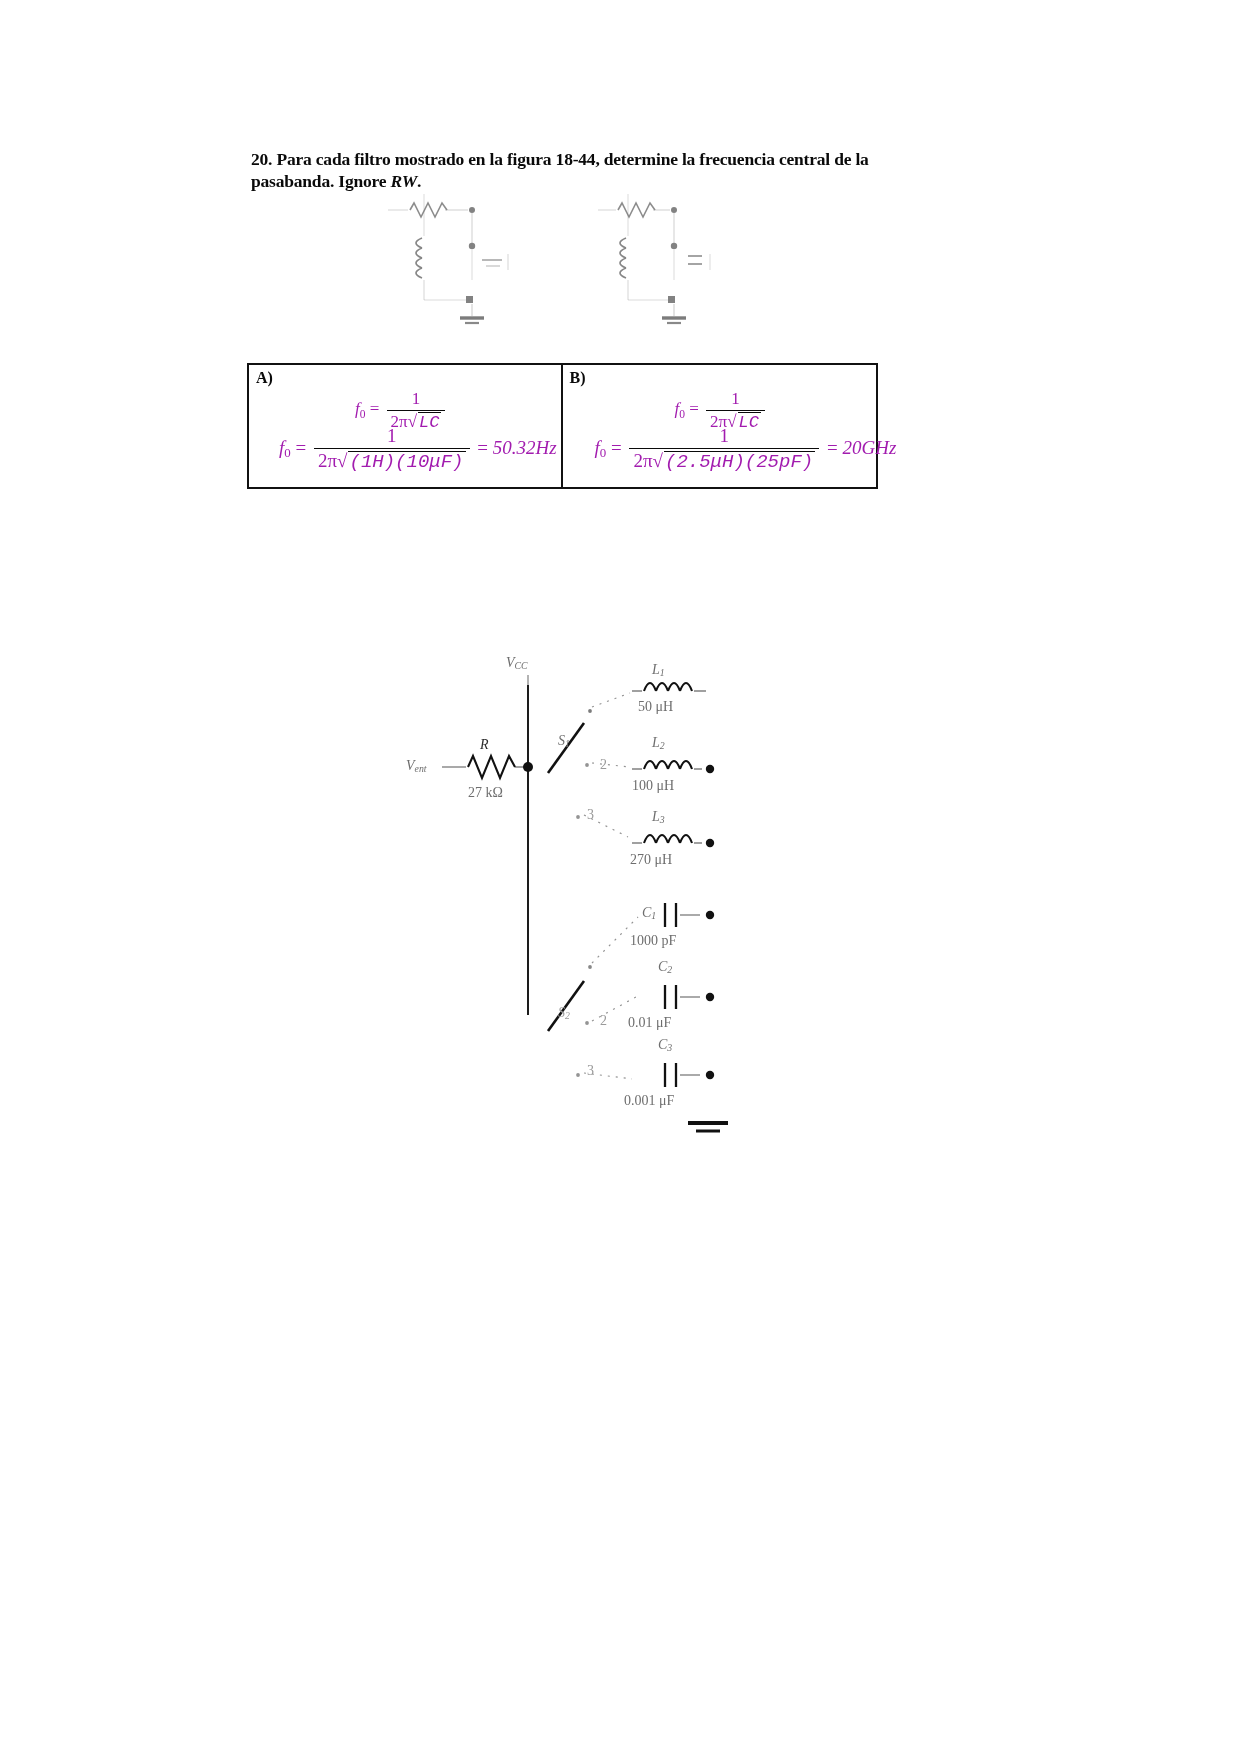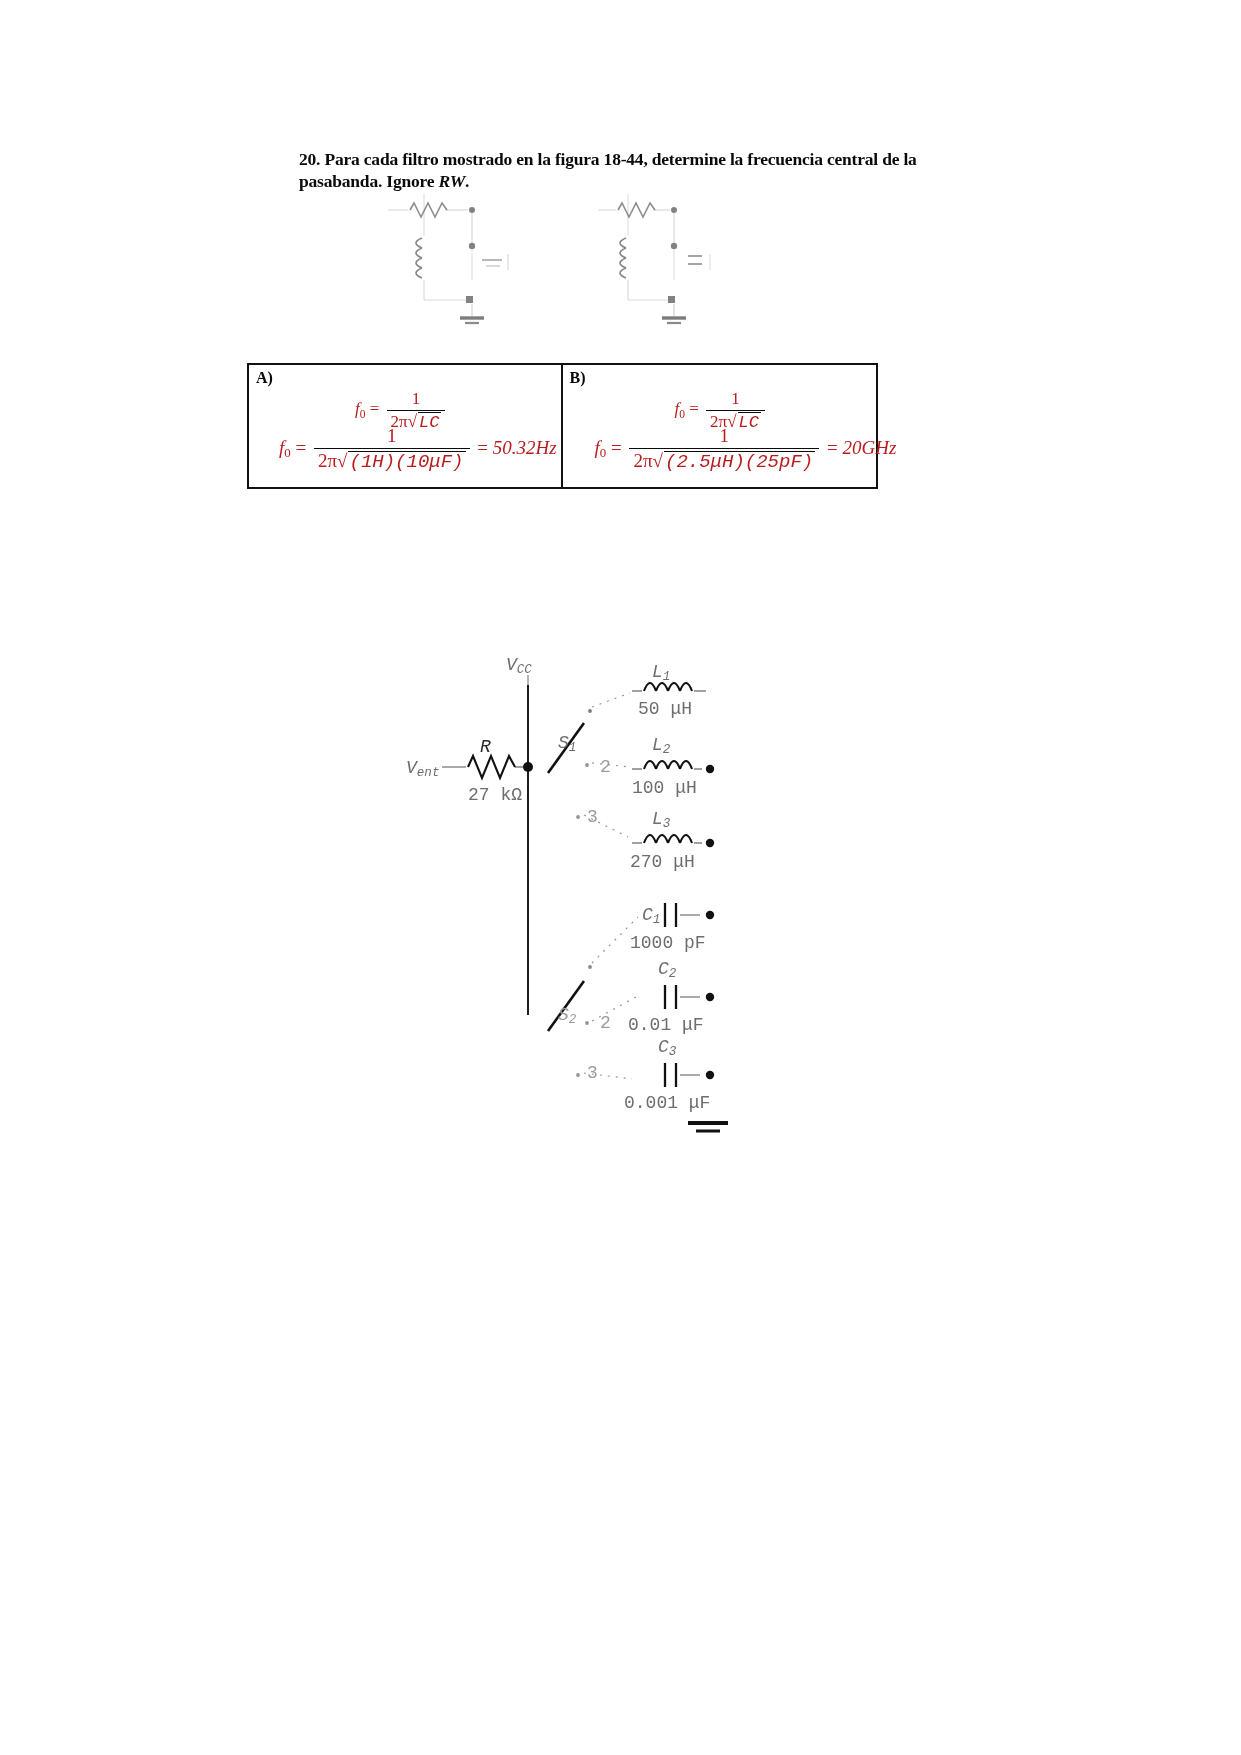--- a/index.html
+++ b/index.html
@@ -22,21 +22,21 @@
     font-family: "Liberation Serif", serif;
     font-weight: bold;
     color: #0a0a0a;
     font-size: 17.5px;
     line-height: 22px;
     letter-spacing: -0.2px;
     white-space: nowrap;
   }
   .prob-text .it { font-style: italic; }
 
-  #prob20-text { left: 251px; top: 148px; width: 640px; white-space: normal; margin-left: 48px; }
+  #prob20-text { left: 251px; top: 148px; width: 640px; white-space: normal; }
   #prob22-text { left: 251px; top: 560px; width: 640px; white-space: normal; }
 
   
   .answer-table {
     position: absolute;
     left: 247px;
     top: 363px;
     width: 631px;
     height: 126px;
     border: 2px solid #111;
@@ -55,21 +55,21 @@
     top: 4px;
     font-family: "Liberation Serif", serif;
     font-weight: bold;
     font-size: 16px;
     color: #0a0a0a;
   }
 
   
   .math {
     font-family: "Liberation Serif", serif;
-    color: #b91c1c;
+    color: #a21caf;
   }
   .mi { font-style: italic; }
   .frac {
     display: inline-block;
     vertical-align: middle;
     text-align: center;
     margin: 0 3px;
   }
   .frac .num {
     display: block;
@@ -108,22 +108,22 @@
   
   .circuit {
     position: absolute;
     pointer-events: none;
   }
   #circuit-top { left: 350px; top: 188px; width: 420px; height: 150px; }
   #circuit-bottom { left: 380px; top: 645px; width: 480px; height: 520px; }
 
   .cl-label {
     position: absolute;
-    font-family: Liberation Mono, monospace;
-    font-size: 18px;
+    font-family: Liberation Serif, serif;
+    font-size: 14px;
     color: #2b2b2b;
     white-space: nowrap;
   }
   .cl-label.italic { font-style: italic; }
   .cl-label.faint { color: #6e6e6e; }
   .cl-label.vfaint { color: #9a9a9a; }
 
   .sub-s { font-size: 0.7em; vertical-align: -0.25em; }
 </style>
 </head>

